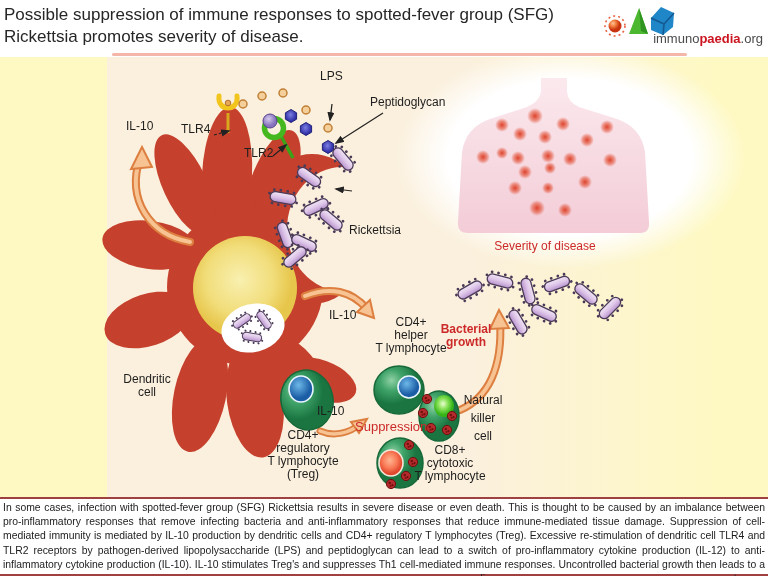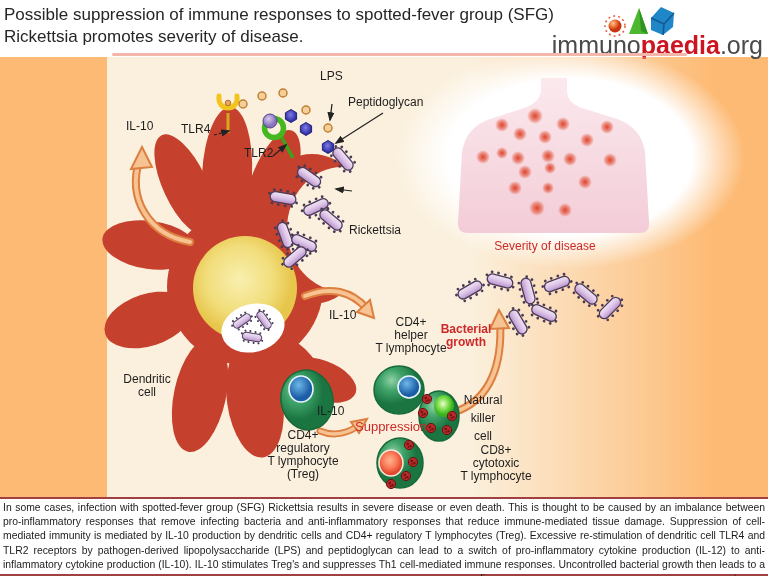--- a/index.html
+++ b/index.html
@@ -1,24 +1,24 @@
 <!DOCTYPE html>
 <html><head>
 <meta charset="utf-8">
 <style>
   html,body{margin:0;padding:0;background:#e8e8e8;}
-  .page{position:relative;width:768px;height:576px;background:#fdba74;overflow:hidden;
+  .page{position:relative;width:768px;height:576px;background:#fef9c3;overflow:hidden;
         font-family:"Liberation Sans",sans-serif;}
   
   .hdr{position:absolute;left:0;top:0;width:768px;height:57px;background:#fff;}
   .title{position:absolute;left:4px;top:4px;width:560px;font-size:17px;line-height:22px;
          color:#262626;}
   .logo{position:absolute;right:5px;top:0;width:175px;height:56px;}
   .logo-icon{position:absolute;top:3px;right:72px;}
-  .logo-text{position:absolute;top:31px;right:0;font-size:25px;color:#4a4a4a;white-space:nowrap;}
+  .logo-text{position:absolute;top:31px;right:0;font-size:13px;color:#4a4a4a;white-space:nowrap;}
   .logo-text .hl{color:#cc1520;font-weight:bold;}
   .hdr-line{position:absolute;left:112px;top:53px;width:575px;height:3px;background:#f3b6a8;border-radius:2px;}
   
   .dia{position:absolute;left:0;top:57px;width:768px;height:440px;}
   .dia svg{position:absolute;left:0;top:0;}
   .lbl{position:absolute;font-size:12px;line-height:13px;color:#1e1e1e;white-space:pre-line;}
   .lbl.c{text-align:center;}
   .lbl.red{color:#cc2a2a;}
   .lbl.b{font-weight:bold;}
   
@@ -296,41 +296,41 @@
         <line x1="332" y1="47" x2="330" y2="63" marker-end="url(#ah)"></line>
         <line x1="383" y1="56" x2="336" y2="86" marker-end="url(#ah)"></line>
         <line x1="352" y1="134" x2="336" y2="132" marker-end="url(#ah)"></line>
       </g>
     </svg>
 
     <div class="lbl" style="left:126px;top:63px;">IL-10</div>
     <div class="lbl" style="left:181px;top:66px;">TLR4</div>
     <div class="lbl" style="left:244px;top:90px;">TLR2</div>
     <div class="lbl" style="left:320px;top:13px;">LPS</div>
-    <div class="lbl" style="left:348px;top:39px;">Peptidoglycan</div>
+    <div class="lbl" style="left:370px;top:39px;">Peptidoglycan</div>
     <div class="lbl" style="left:349px;top:127px;margin-top:40px;">Rickettsia</div>
     <div class="lbl red c" style="left:460px;top:183px;width:170px;">Severity of disease</div>
     <div class="lbl c" style="left:112px;top:316px;width:70px;">Dendritic
 cell</div>
     <div class="lbl" style="left:329px;top:252px;">IL-10</div>
     <div class="lbl c" style="left:374px;top:259px;width:74px;">CD4+
 helper
 T lymphocyte</div>
     <div class="lbl red c b" style="left:431px;top:266px;width:70px;">Bacterial
 growth</div>
     <div class="lbl" style="left:317px;top:348px;">IL-10</div>
     <div class="lbl red" style="left:355px;top:363px;font-size:13px;">Suppression</div>
     <div class="lbl c" style="left:261px;top:372px;width:84px;">CD4+
 regulatory
 T lymphocyte
 (Treg)</div>
     <div class="lbl c" style="left:456px;top:334px;width:54px;line-height:18px;">Natural
 killer
 cell</div>
-    <div class="lbl c" style="left:410px;top:387px;width:80px;margin-left:46px;">CD8+
+    <div class="lbl c" style="left:410px;top:387px;width:80px;">CD8+
 cytotoxic
 T lymphocyte</div>
   </div>
 
   <div class="ftr">
     <p>In some cases, infection with spotted-fever group (SFG) Rickettsia results in severe disease or even death. This is thought to be caused by an imbalance between pro-inflammatory responses that remove infecting bacteria and anti-inflammatory responses that reduce immune-mediated tissue damage. Suppression of cell-mediated immunity is mediated by IL-10 production by dendritic cells and CD4+ regulatory T lymphocytes (Treg). Excessive re-stimulation of dendritic cell TLR4 and TLR2 receptors by pathogen-derived lipopolysaccharide (LPS) and peptidoglycan can lead to a switch of pro-inflammatory cytokine production (IL-12) to anti-inflammatory cytokine production (IL-10). IL-10 stimulates Treg's and suppresses Th1 cell-mediated immune responses. Uncontrolled bacterial growth then leads to a more severe disease outcome.</p>
   </div>
 
 </div>
 

